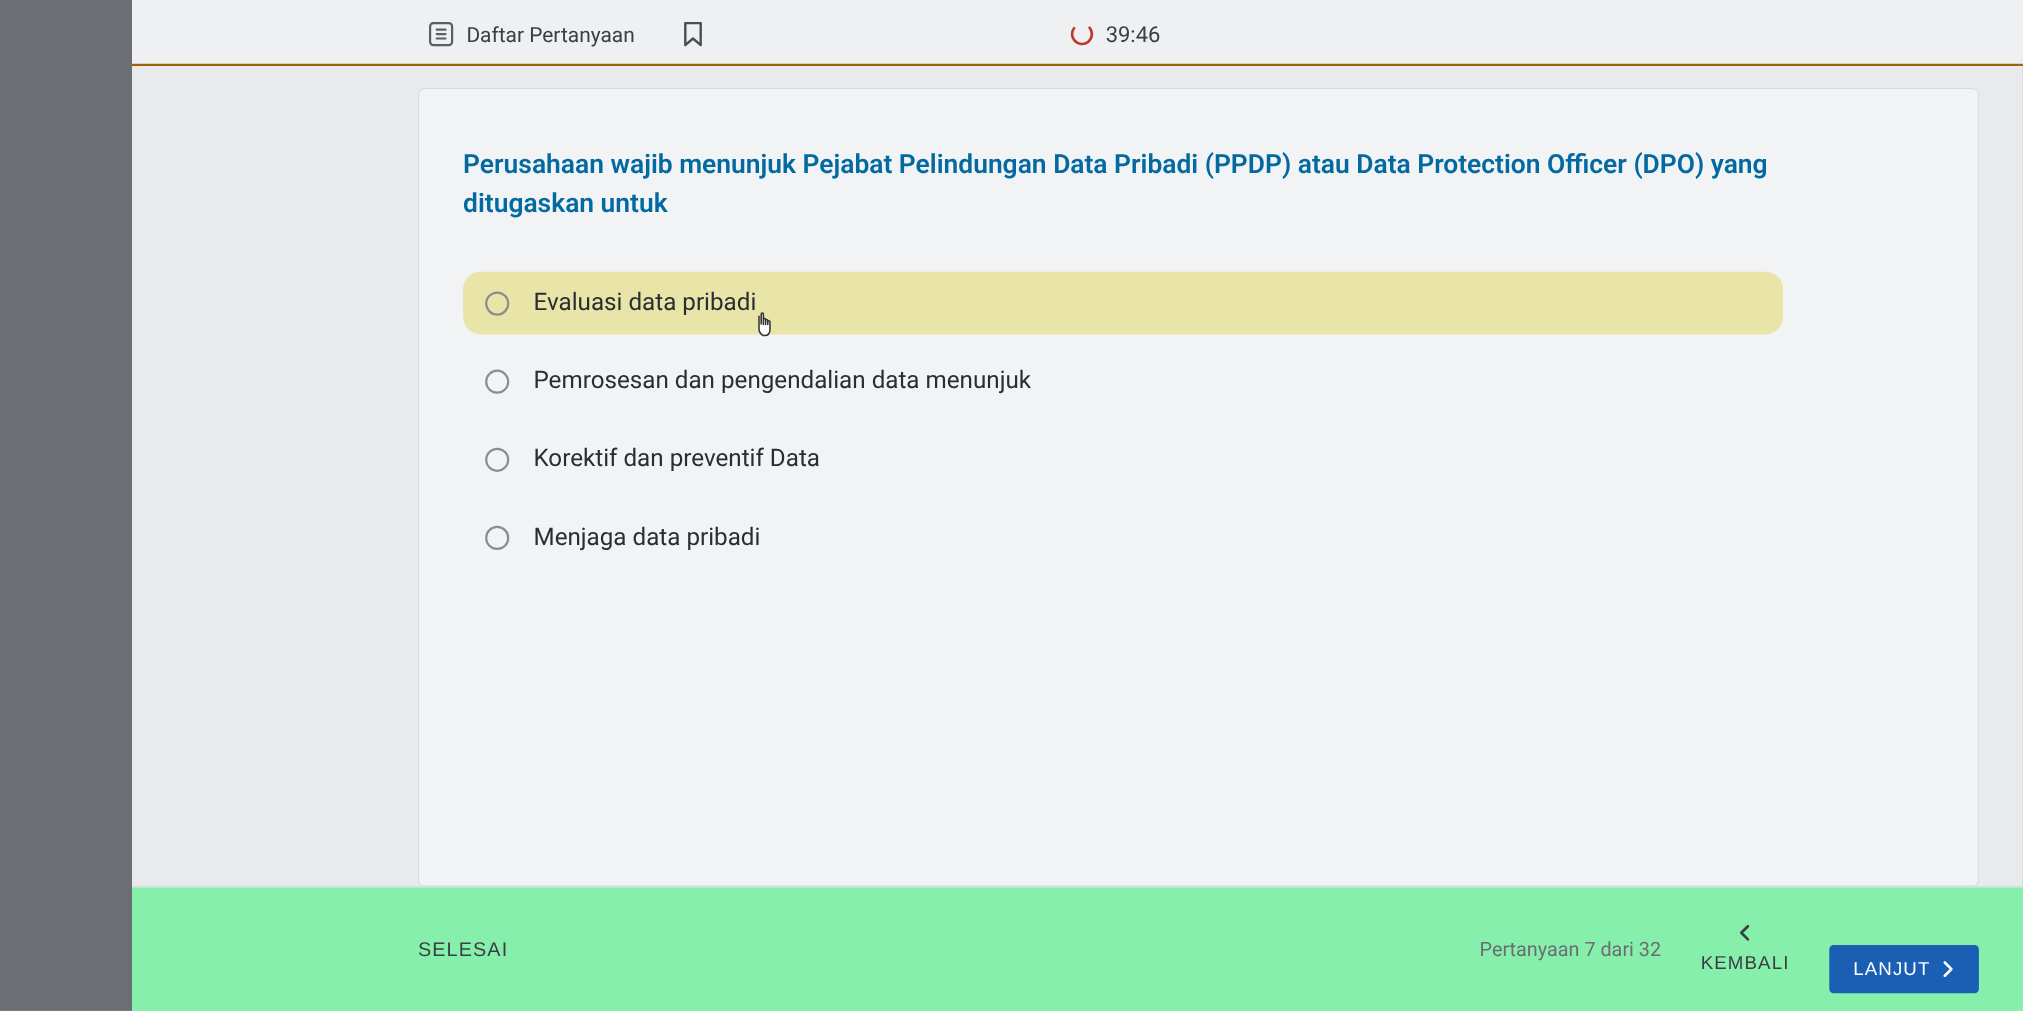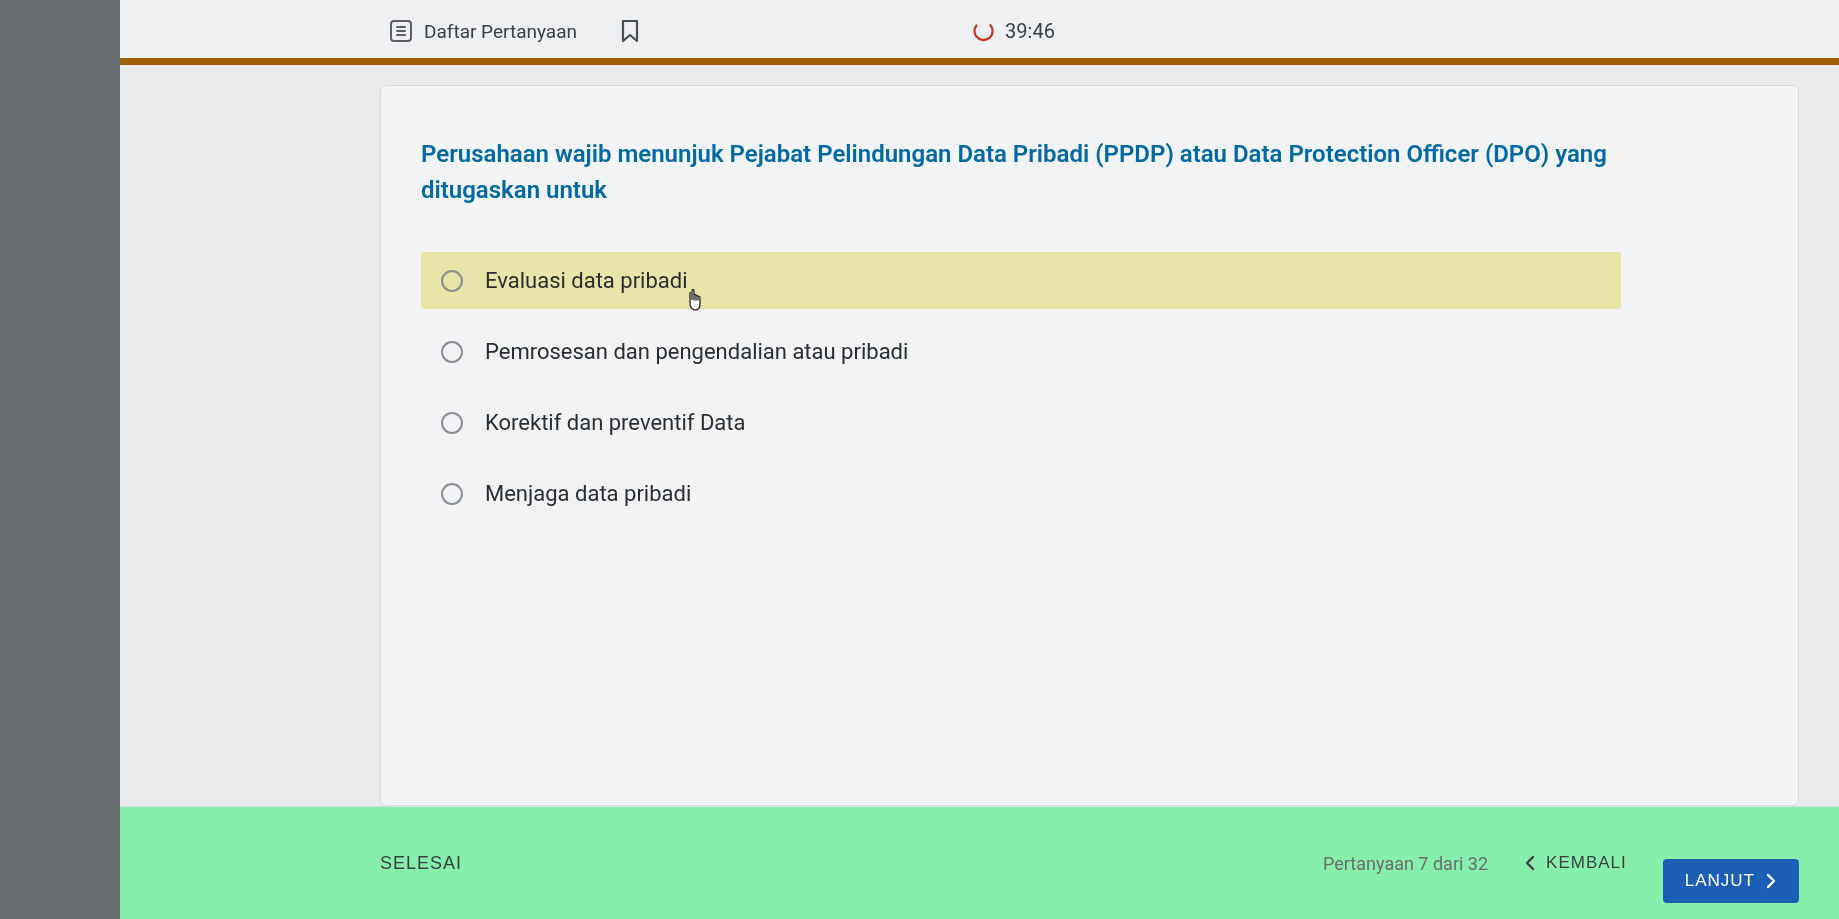--- a/index.html
+++ b/index.html
@@ -19,21 +19,21 @@
       bottom: 0;
       background: #e8eaec;
       display: flex;
       flex-direction: column;
     }
     .topbar {
       display: flex;
       align-items: center;
       padding: 18px 40px 14px 270px;
       background: #eef0f1;
-      border-bottom: 7px solid #a16207;
+      border-bottom: 2px solid #a16207;
       position: relative;
     }
     .topbar-left {
       display: flex;
       align-items: center;
       gap: 12px;
       min-width: 260px;
     }
     .list-icon {
       width: 22px;
@@ -90,21 +90,21 @@
       line-height: 1.5;
       margin-bottom: 44px;
       max-width: 1200px;
     }
     .option {
       display: flex;
       align-items: center;
       gap: 22px;
       padding: 16px 20px;
       margin-bottom: 14px;
-      border-radius: 3px;
+      border-radius: 16px;
       cursor: pointer;
       max-width: 1200px;
     }
     .option.highlight {
       background: #e9e4a8;
     }
     .radio {
       width: 22px;
       height: 22px;
       border: 2px solid #8a8e92;
@@ -153,20 +153,21 @@
     .back-btn {
       font-size: 17px;
       color: #3b3f43;
       letter-spacing: 1px;
       background: none;
       border: none;
       cursor: pointer;
       display: inline-flex;
       align-items: center;
       gap: 10px;
+      flex-direction: column;
     }
     .back-btn svg { display: inline-block; }
     .next-btn {
       background: #1a5fb4;
       color: #ffffff;
       font-size: 17px;
       letter-spacing: 1px;
       border: none;
       border-radius: 4px;
       padding: 12px 22px;
@@ -213,21 +214,21 @@
     <div class="option highlight cursor-overlay">
       <span class="radio"></span>
       <span class="option-text">Evaluasi data pribadi</span>
       <svg class="cursor-svg" width="26" height="30" viewBox="0 0 26 30">
         <path d="M9 6 L9 18 C9 22 12 24 14 24 C17 24 19 22 19 18 L19 12 C19 10 17 10 17 12 L17 14 L17 11 C17 9 15 9 15 11 L15 14 L15 10 C15 8 13 8 13 10 L13 14 L13 5 C13 3 11 3 11 5 L11 14" fill="#ffffff" stroke="#333" stroke-width="1.4" stroke-linejoin="round"></path>
       </svg>
     </div>
 
     <div class="option">
       <span class="radio"></span>
-      <span class="option-text">Pemrosesan dan pengendalian atau pribadi</span>
+      <span class="option-text">Pemrosesan dan pengendalian data menunjuk</span>
     </div>
 
     <div class="option">
       <span class="radio"></span>
       <span class="option-text">Korektif dan preventif Data</span>
     </div>
 
     <div class="option">
       <span class="radio"></span>
       <span class="option-text">Menjaga data pribadi</span>

